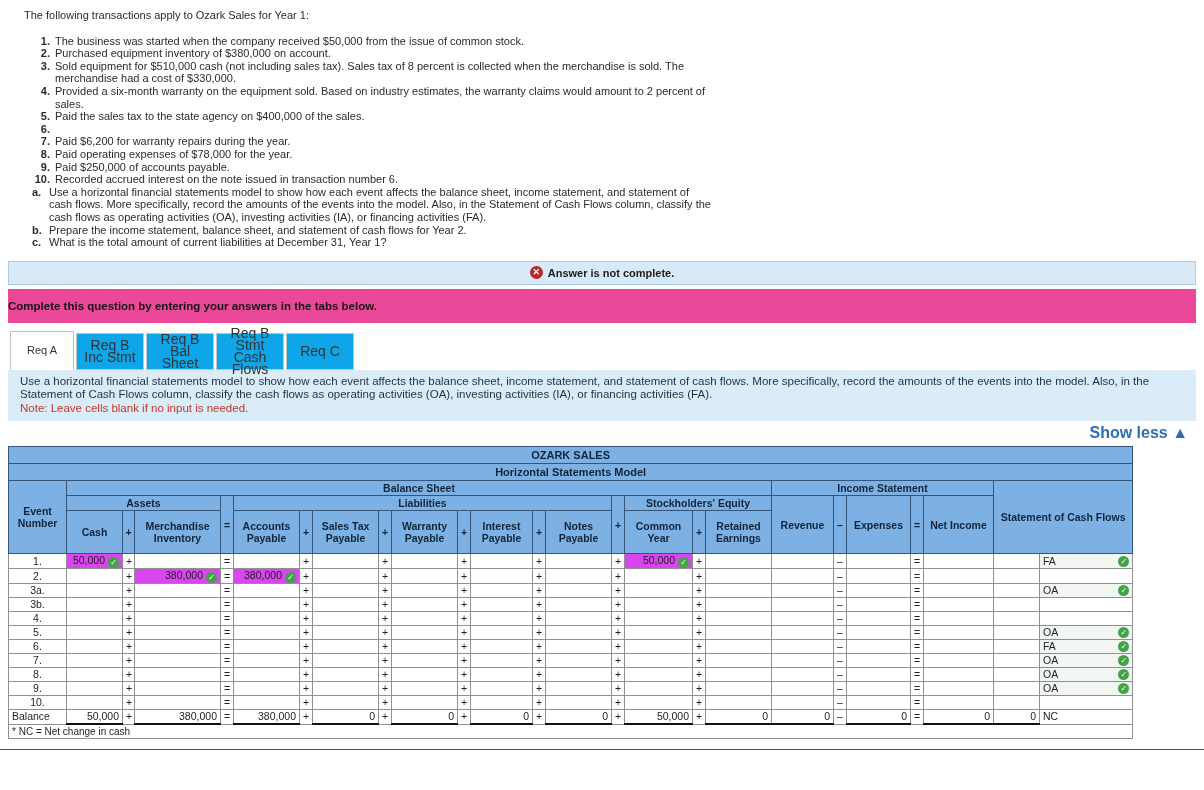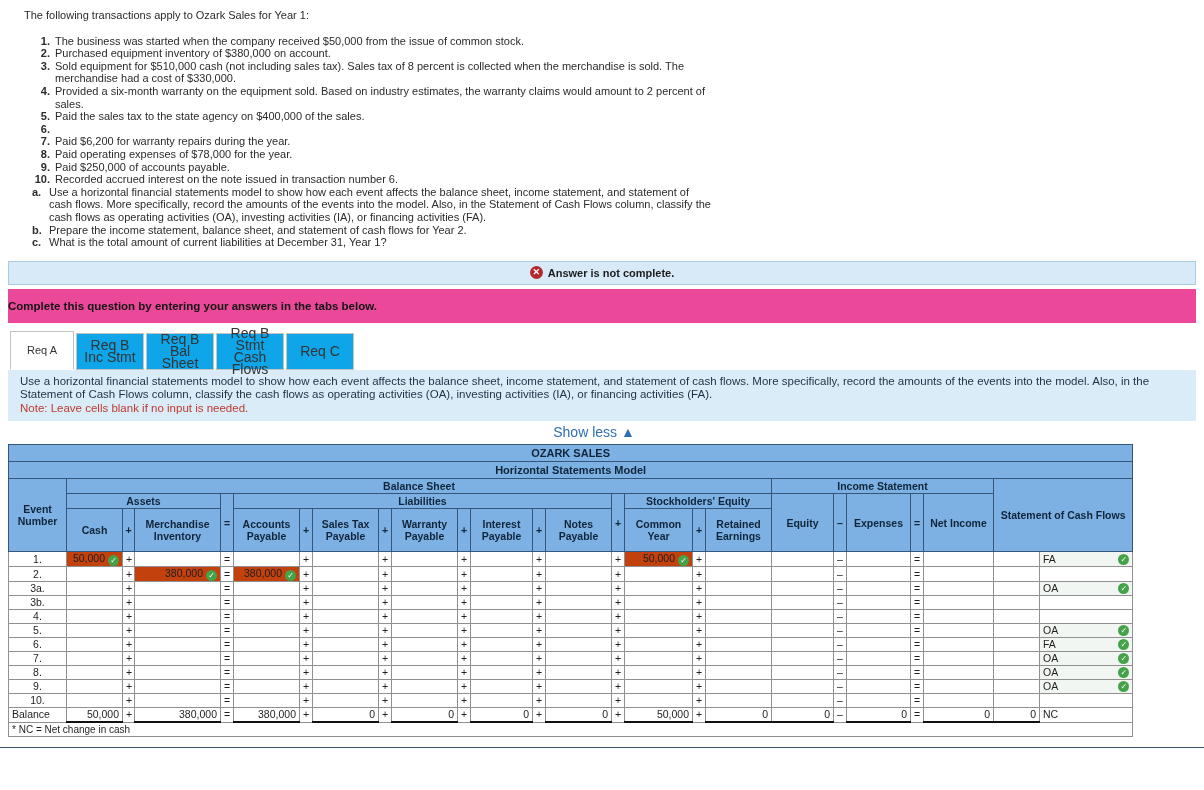--- a/index.html
+++ b/index.html
@@ -33,35 +33,35 @@
   .tabs{display:flex;margin:8px 0 0 10px;align-items:flex-end;}
   .tab{box-sizing:border-box;width:68px;height:37px;margin-right:2px;border:1px solid #c3c3c3;
     background:#0ea5e9;display:flex;align-items:center;justify-content:center;text-align:center;
     font-size:14px;color:#333;padding:2px 4px;line-height:12px;cursor:pointer;}
   .tab.active{background:#fff;border-bottom:1px solid #fff;width:64px;height:39px;font-size:11px;}
 
   
   .instruction-panel{margin:0 8px;background:#d9ecf8;padding:5px 12px 6px 12px;
     font-size:11.5px;line-height:13.5px;color:#1f3044;}
   .instruction-panel .note{color:#c0392b;}
-  .show-less{margin:3px 16px 4px 0;text-align:center;font-size:14px;font-weight:400;color:#2e6fb0;cursor:pointer;}
+  .show-less{margin:3px 16px 4px 0;text-align:right;font-size:16px;font-weight:700;color:#2e6fb0;cursor:pointer;}
 
   
   table.hsm{border-collapse:collapse;table-layout:fixed;margin-left:8px;width:966px;
     font-size:10.5px;}
   table.hsm th{background:#7db1e3;color:#10253a;border:1px solid #33567a;font-weight:700;
     padding:1px 2px;text-align:center;line-height:12px;}
   th.title-cell{font-size:11px;height:14px;}
   th.colname{height:40px;}
   table.hsm td{border:1px solid #909090;background:#fff;height:13px;padding:0 3px;
     color:#1e1e1e;line-height:13px;white-space:nowrap;overflow:hidden;}
   td.event-cell{text-align:center;}
   td.op{text-align:center;padding:0;color:#333;}
   td.val{text-align:right;}
-  td.val.filled{background:#c2410c;margin-left:20px;}
+  td.val.filled{background:#d946ef;margin-left:20px;}
   td.cf-class{text-align:left;}
   td.cf-class.filled{background:#f2f6f2;}
   .check{display:inline-block;width:11px;height:11px;border-radius:50%;background:#44a248;
     color:#fff;font-size:8px;line-height:11px;text-align:center;vertical-align:-1px;margin-left:3px;}
   td.cf-class .check{float:right;margin-top:1px;}
   tr.balance td.val{border-bottom:2px solid #111;}
   tr.balance td.label-cell{text-align:left;}
   td.footnote{font-size:10px;text-align:left;padding:1px 4px;color:#222;}
 
   
@@ -195,21 +195,21 @@
         <th colspan="17">Balance Sheet</th>
         <th colspan="5">Income Statement</th>
         <th colspan="2" rowspan="3">Statement of Cash Flows</th>
       </tr>
       <tr>
         <th colspan="3">Assets</th>
         <th rowspan="2">=</th>
         <th colspan="9">Liabilities</th>
         <th rowspan="2">+</th>
         <th colspan="3">Stockholders' Equity</th>
-        <th rowspan="2" class="colname">Equity</th>
+        <th rowspan="2" class="colname">Revenue</th>
         <th rowspan="2">–</th>
         <th rowspan="2" class="colname">Expenses</th>
         <th rowspan="2">=</th>
         <th rowspan="2" class="colname">Net Income</th>
       </tr>
       <tr>
         <th class="colname">Cash</th>
         <th class="colname">+</th>
         <th class="colname">Merchandise Inventory</th>
         <th class="colname">Accounts Payable</th>

